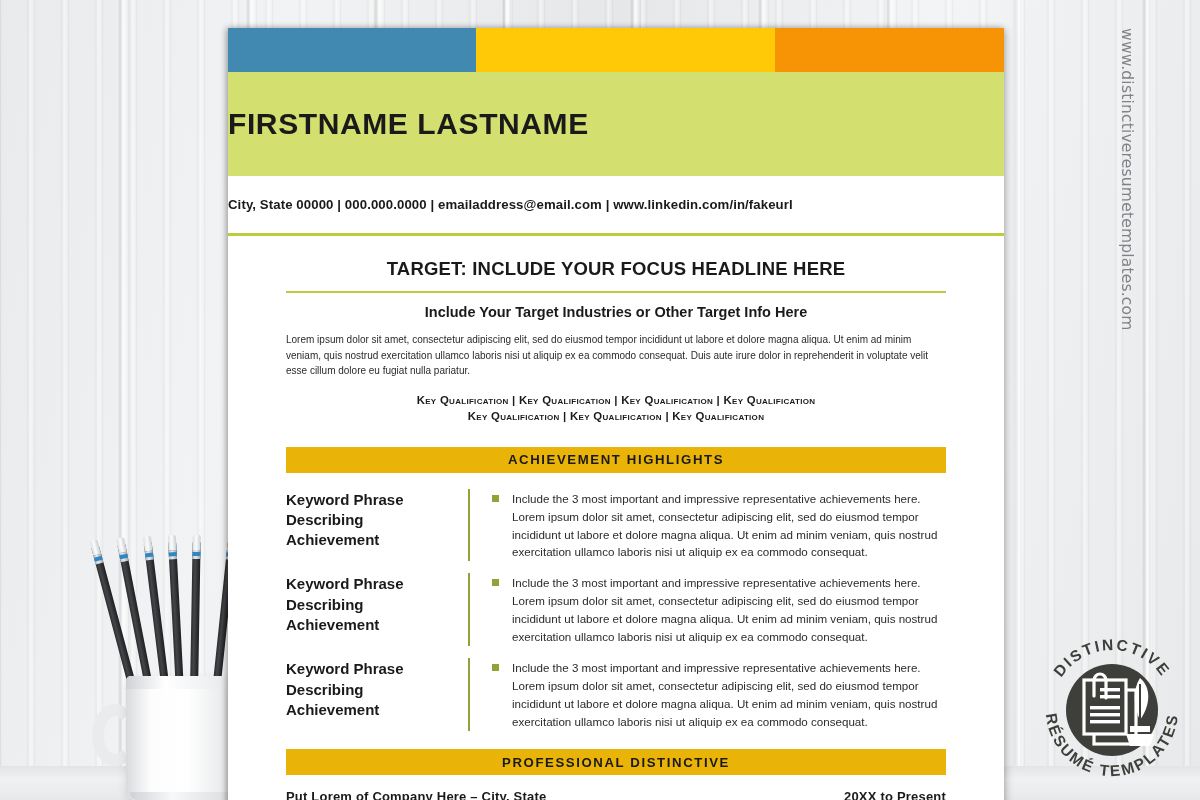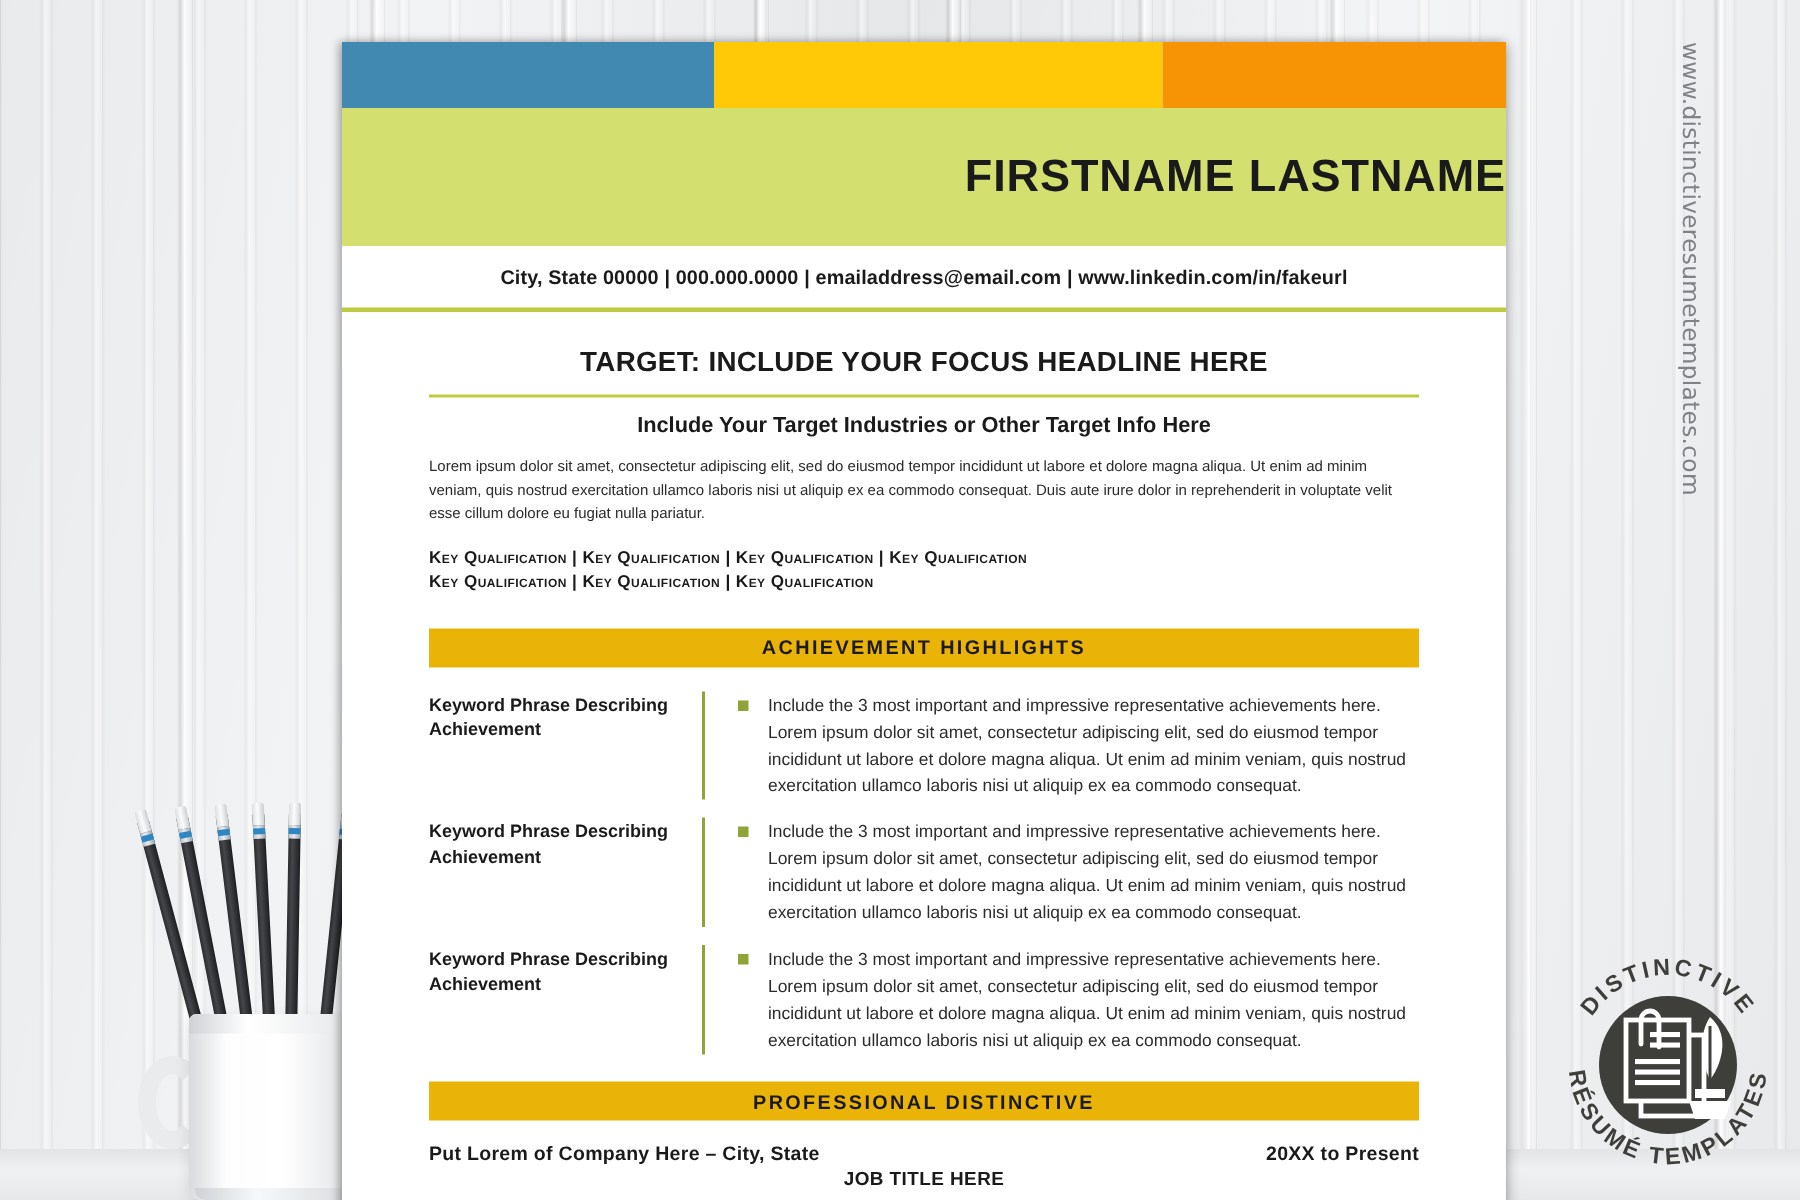--- a/index.html
+++ b/index.html
@@ -129,40 +129,39 @@
   }
 
   
   #color-bands { display: flex; width: 100%; height: 44px; }
   .band-blue   { width: 32.0%; background: #4189B0; }
   .band-yellow { width: 38.5%; background: #FFC907; }
   .band-orange { width: 29.5%; background: #F79406; }
 
   
   #name-banner {
-    height: 92px;
+    height: 104px;
     background: #D3DF6E;
     display: flex;
     align-items: center;
-    justify-content: flex-end;
+    justify-content: flex-start;
   }
   #name-text {
     font-size: 30px;
     font-weight: bold;
     letter-spacing: 0.6px;
     color: #1a1a1a;
     font-family: "Liberation Sans", sans-serif;
   }
 
   
   #contact-strip {
-    height: 44px;
+    height: 60px;
     display: flex;
     align-items: center;
-    justify-content: center;
     background: #ffffff;
     border-bottom: 3px solid #BFCB3F;
   }
   #contact-text {
     font-size: 13.2px;
     font-weight: bold;
     color: #1a1a1a;
     letter-spacing: 0.1px;
   }
 
@@ -189,20 +188,21 @@
   }
 
   .body-paragraph {
     font-size: 10px;
     line-height: 1.55;
     color: #2b2b2b;
     text-align: left;
   }
 
   #key-quals {
+    text-align: center;
     padding-top: 13px;
     padding-bottom: 4px;
     font-size: 11.4px;
     font-weight: bold;
     color: #1a1a1a;
     line-height: 1.45;
     font-variant: small-caps;
     letter-spacing: 0.3px;
   }
 
@@ -225,21 +225,21 @@
   
   #achievements { padding-top: 16px; }
   .achievement-row {
     display: flex;
     align-items: flex-start;
     margin-bottom: 12px;
   }
   .achievement-keyword {
     width: 182px;
     flex: 0 0 182px;
-    font-size: 12px;
+    font-size: 15px;
     font-weight: bold;
     color: #1a1a1a;
     line-height: 1.35;
     padding-right: 14px;
     padding-top: 1px;
   }
   .achievement-divider {
     flex: 0 0 2px;
     width: 2px;
     align-self: stretch;

